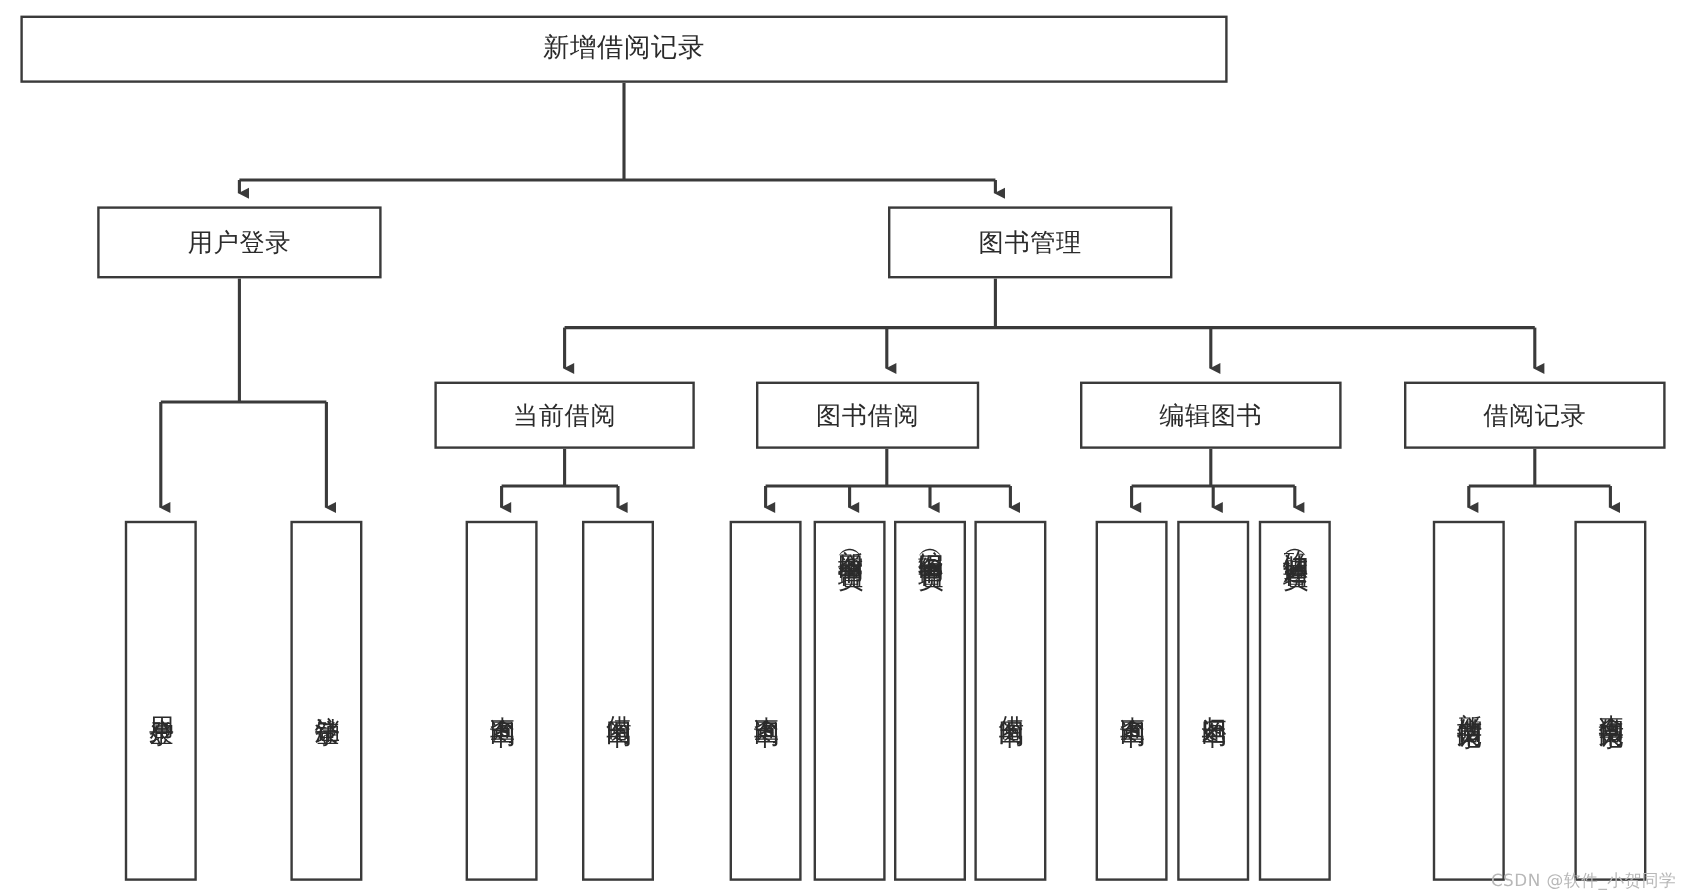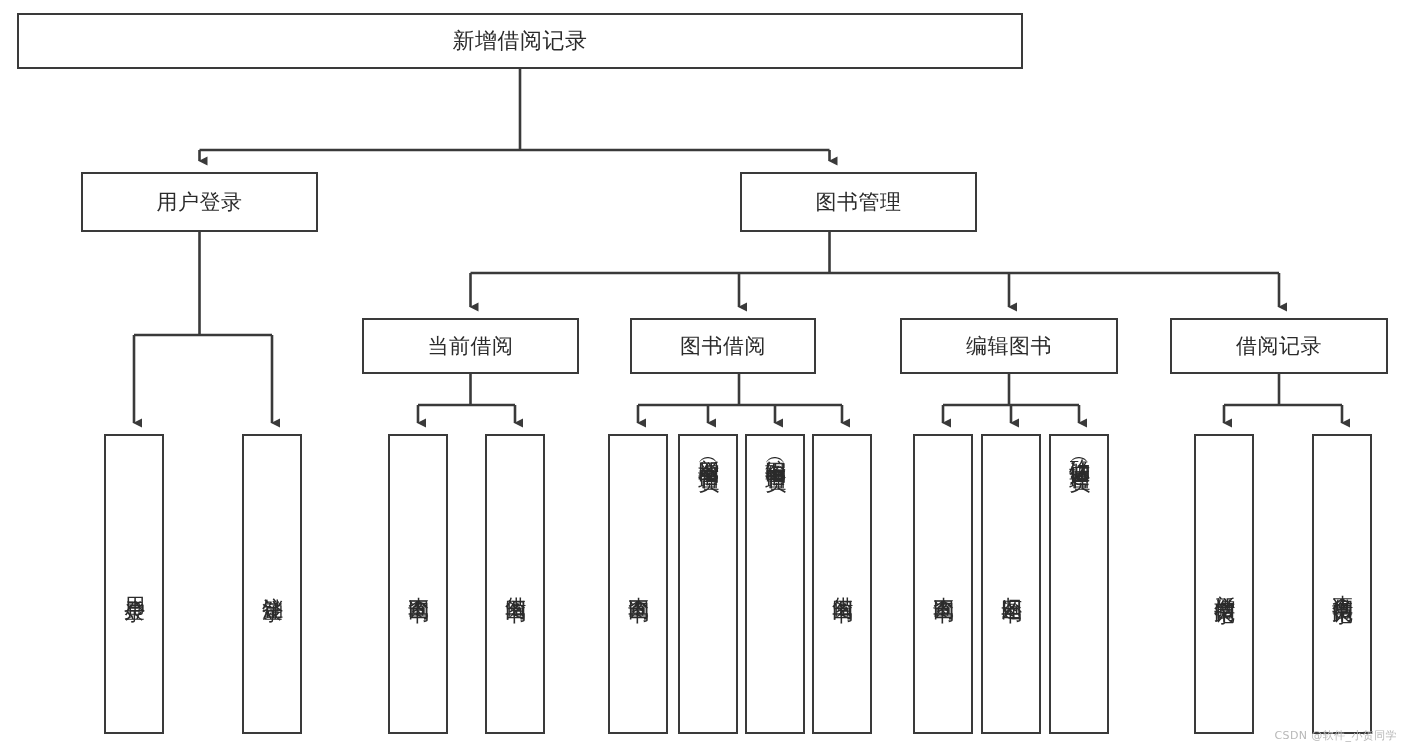--- a/index.html
+++ b/index.html
@@ -65,21 +65,21 @@
   }
   
   .node.vert.center {
     align-items: center;
     padding-top: 0;
   }
   #watermark {
     position: absolute;
     right: 8px;
     bottom: 4px;
-    font-size: 11px;
+    font-size: 14px;
     color: #b8b8b8;
     white-space: nowrap;
     letter-spacing: 0.4px;
   }
 </style>
 </head>
 <body>
 
 <div id="canvas">
   <svg id="edges" viewBox="0 0 1405 747" xmlns="http://www.w3.org/2000/svg">

